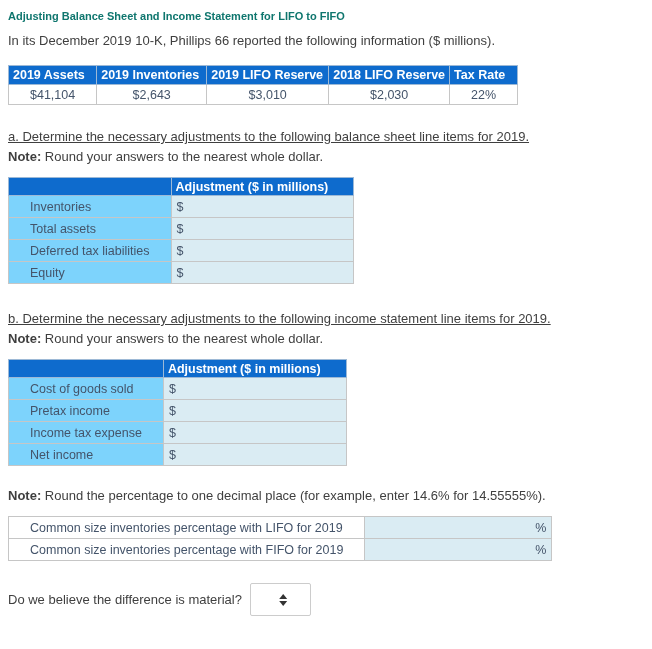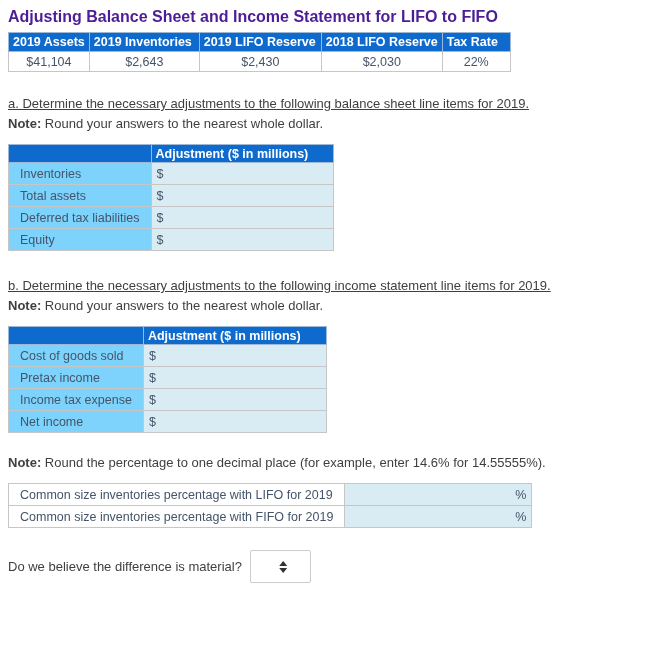--- a/index.html
+++ b/index.html
@@ -9,23 +9,23 @@
     background: #ffffff;
     width: 652px;
   }
   body {
     font-family: "Liberation Sans", "DejaVu Sans", sans-serif;
     font-size: 13px;
     color: #3f3f3f;
     padding: 8px 8px 0 8px;
   }
   .page-title {
-    font-size: 16px;
+    font-size: 11px;
     font-weight: 700;
-    color: #4c1d95;
+    color: #0f766e;
     margin: 0 0 7px 0;
     line-height: 17px;
   }
   .intro {
     margin: 0 0 15px 0;
     line-height: 18px;
   }
   p.prompt {
     margin: 0;
     line-height: 20px;
@@ -41,21 +41,21 @@
   }
   .bold { font-weight: 700; }
   .italic { font-style: italic; }
 
   table {
     border-collapse: collapse;
     table-layout: fixed;
   }
   td, th {
     border: 1px solid #c6c6c6;
-    padding: 2px 11px;
+    padding: 2px 21px;
     font-size: 12.5px;
     color: #44546a;
     overflow: hidden;
     white-space: nowrap;
   }
   th.blue, td.blue-blank {
     background: #0e6bcd;
     color: #ffffff;
     font-weight: 700;
     text-align: left;
@@ -169,41 +169,42 @@
   .adj-table.b col.valc { width: 171px; }
   .pct-table col.lblc { width: 335px; }
   .pct-table col.valc { width: 81px; }
 </style>
 </head>
 <body>
 
 <div>
 
   <h1 class="page-title">Adjusting Balance Sheet and Income Statement for LIFO to FIFO</h1>
+  <p class="intro">In its December 2019 10-K, Phillips 66 reported the following information ($ millions).</p>
 
   <table class="info-table">
     <colgroup>
         <col class="c1">
         <col class="c2">
         <col class="c3">
         <col class="c4">
         <col class="c5">
       </colgroup>
     <tbody>
         <tr>
       <th class="blue">2019 Assets</th>
       <th class="blue">2019 Inventories</th>
       <th class="blue">2019 LIFO Reserve</th>
       <th class="blue">2018 LIFO Reserve</th>
       <th class="blue">Tax Rate</th>
     </tr>
     <tr>
       <td>$41,104</td>
       <td>$2,643</td>
-      <td>$2,430</td>
+      <td>$3,010</td>
       <td>$2,030</td>
       <td>22%</td>
     </tr>
   </tbody>
     </table>
 
   <p class="prompt">a. Determine the necessary adjustments to the following balance sheet line items for 2019.</p>
   <p class="note-line"><span class="bold">Note:</span> <span>Round your answers to the nearest whole dollar.</span></p>
 
   <table class="adj-table a">

